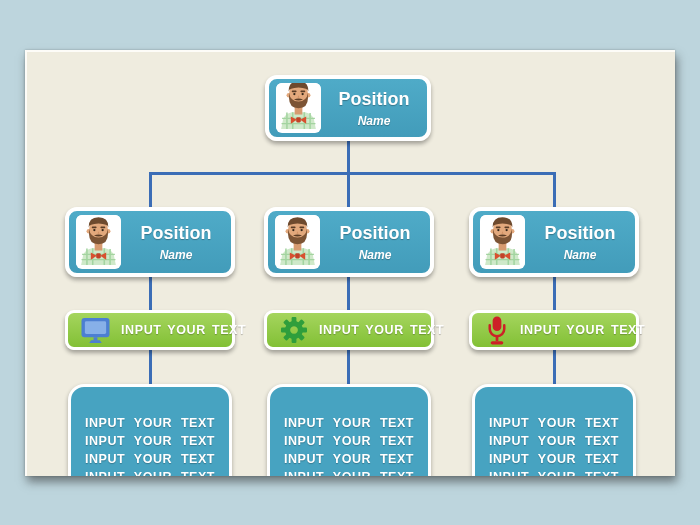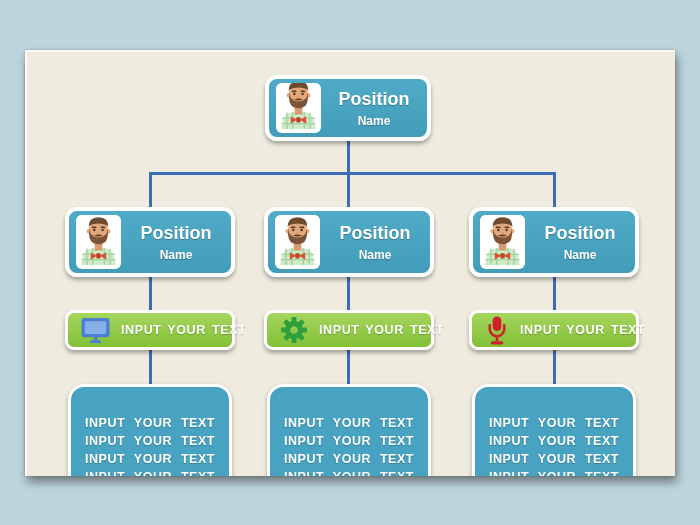--- a/index.html
+++ b/index.html
@@ -40,20 +40,21 @@
   }
   .node--root .photo{height:50px;}
   .node-text{flex:1;display:flex;flex-direction:column;align-items:center;gap:7px;}
   .node-title{
     color:#fff;font-size:18px;font-weight:bold;line-height:18px;
     text-shadow:0 1px 1px rgba(0,0,0,.28);
   }
   .node-sub{
     color:#fff;font-size:12px;font-weight:bold;line-height:12px;
     text-shadow:0 1px 1px rgba(0,0,0,.28);
+    font-style:italic;
   }
   
   .gbtn{
     position:absolute;z-index:2;width:170px;height:40px;
     background:linear-gradient(#a5d55e,#82c035);
     border:3px solid #fff;border-radius:9px;
     box-shadow:0 3px 4px rgba(0,0,0,.32);
     box-sizing:border-box;
     display:flex;align-items:center;padding-left:13px;gap:11px;
   }

